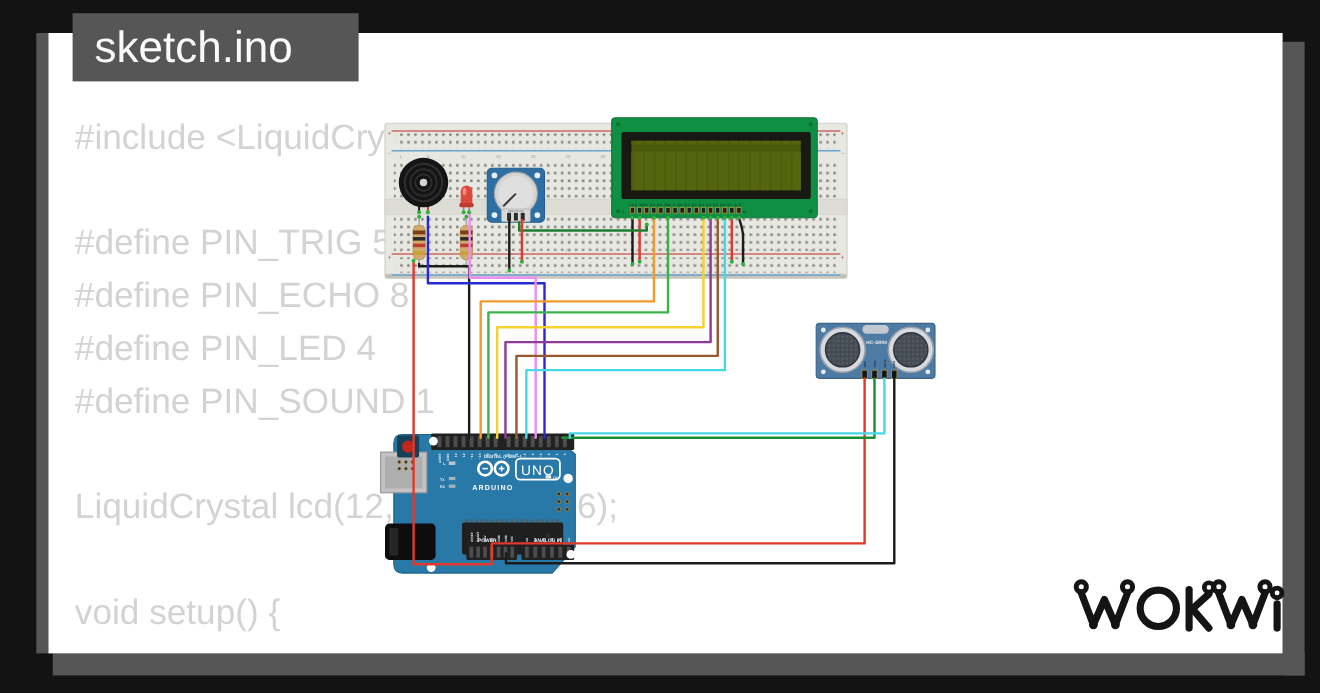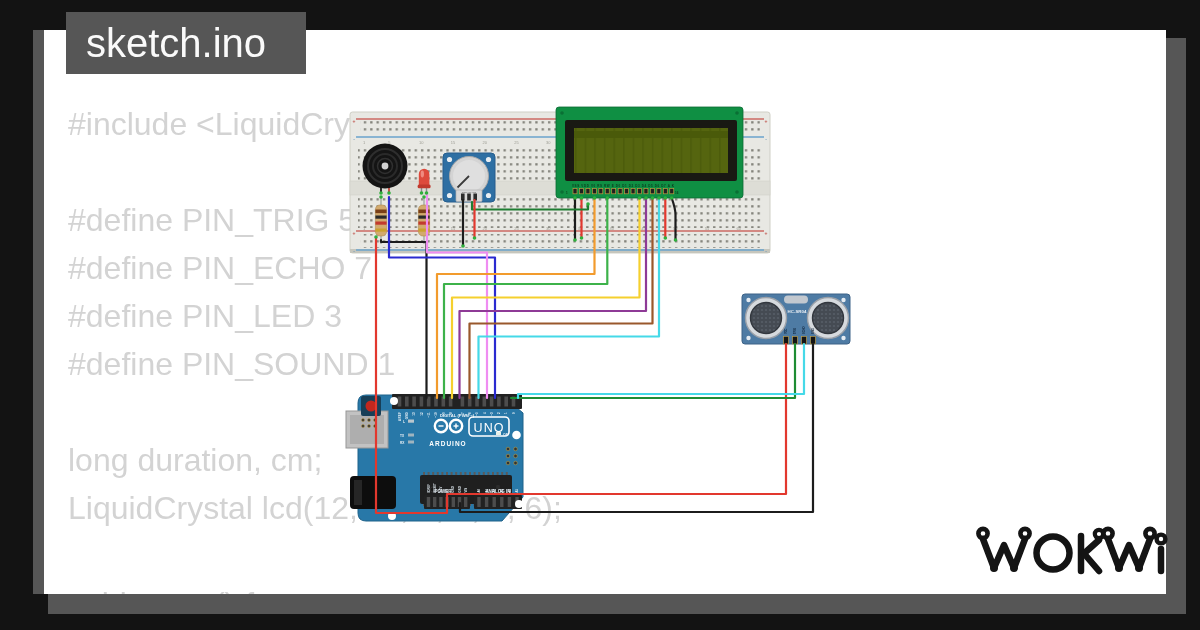--- a/index.html
+++ b/index.html
@@ -1,20 +1,20 @@
 <!DOCTYPE html>
 <html><head>
 <meta charset="utf-8">
 <style>
   html,body{margin:0;padding:0;background:#131313;}
   .stage{position:relative;width:1200px;height:630px;background:#131313;overflow:hidden;
          font-family:"Liberation Sans",sans-serif;}
   .shadow{position:absolute;background:#565656;}
   .page{position:absolute;left:44px;top:30px;width:1122px;height:564px;background:#ffffff;overflow:hidden;z-index:2;}
-  .tab{position:absolute;left:66px;top:12px;width:240px;height:62px;background:#565656;z-index:8;
+  .tab{position:absolute;left:66px;top:12px;width:260px;height:62px;background:#565656;z-index:8;
        color:#fafafa;font-size:40px;line-height:62px;padding-left:20px;box-sizing:border-box;}
   .code{position:absolute;left:24px;top:70px;color:#d3d3d3;font-size:32px;z-index:1;}
   .code-line{height:48px;line-height:48px;white-space:pre;}
   svg.circuit{position:absolute;left:0;top:0;z-index:5;}
   text{font-family:"Liberation Sans",sans-serif;}
   .bb-num{font-size:4px;fill:#9d9d94;}
   .railmark{font-size:5px;font-weight:bold;}
   .pinlbl{font-size:3px;font-weight:bold;fill:#e8f0f6;letter-spacing:.2px;}
   .pinlbl2{font-size:2.8px;font-weight:bold;fill:#dfe9f0;}
   .uslbl{font-size:2.6px;font-weight:bold;fill:#10263d;}
@@ -27,25 +27,24 @@
 
   <div class="shadow" style="left:33px;top:30px;width:11px;height:564px;"></div>
   <div class="shadow" style="left:48px;top:594px;width:1138px;height:20px;"></div>
   <div class="shadow" style="left:1166px;top:38px;width:20px;height:576px;"></div>
 
   <div class="page">
     <div class="code" id="code-block">
         <div class="code-line">#include &lt;LiquidCrystal.h&gt;</div>
         <div class="code-line"> </div>
         <div class="code-line">#define PIN_TRIG 5</div>
-        <div class="code-line">#define PIN_ECHO 7</div>
-        <div class="code-line">#define PIN_LED 3</div>
+        <div class="code-line">#define PIN_ECHO 8</div>
+        <div class="code-line">#define PIN_LED 4</div>
         <div class="code-line">#define PIN_SOUND 1</div>
         <div class="code-line"> </div>
-        <div class="code-line">long duration, cm;</div>
         <div class="code-line">LiquidCrystal lcd(12, 11, 5, 4, 3, 6);</div>
         <div class="code-line"> </div>
         <div class="code-line">void setup() {</div>
       </div>
   </div>
 
   <div class="tab">
     <span>sketch.ino</span>
   </div>
 

